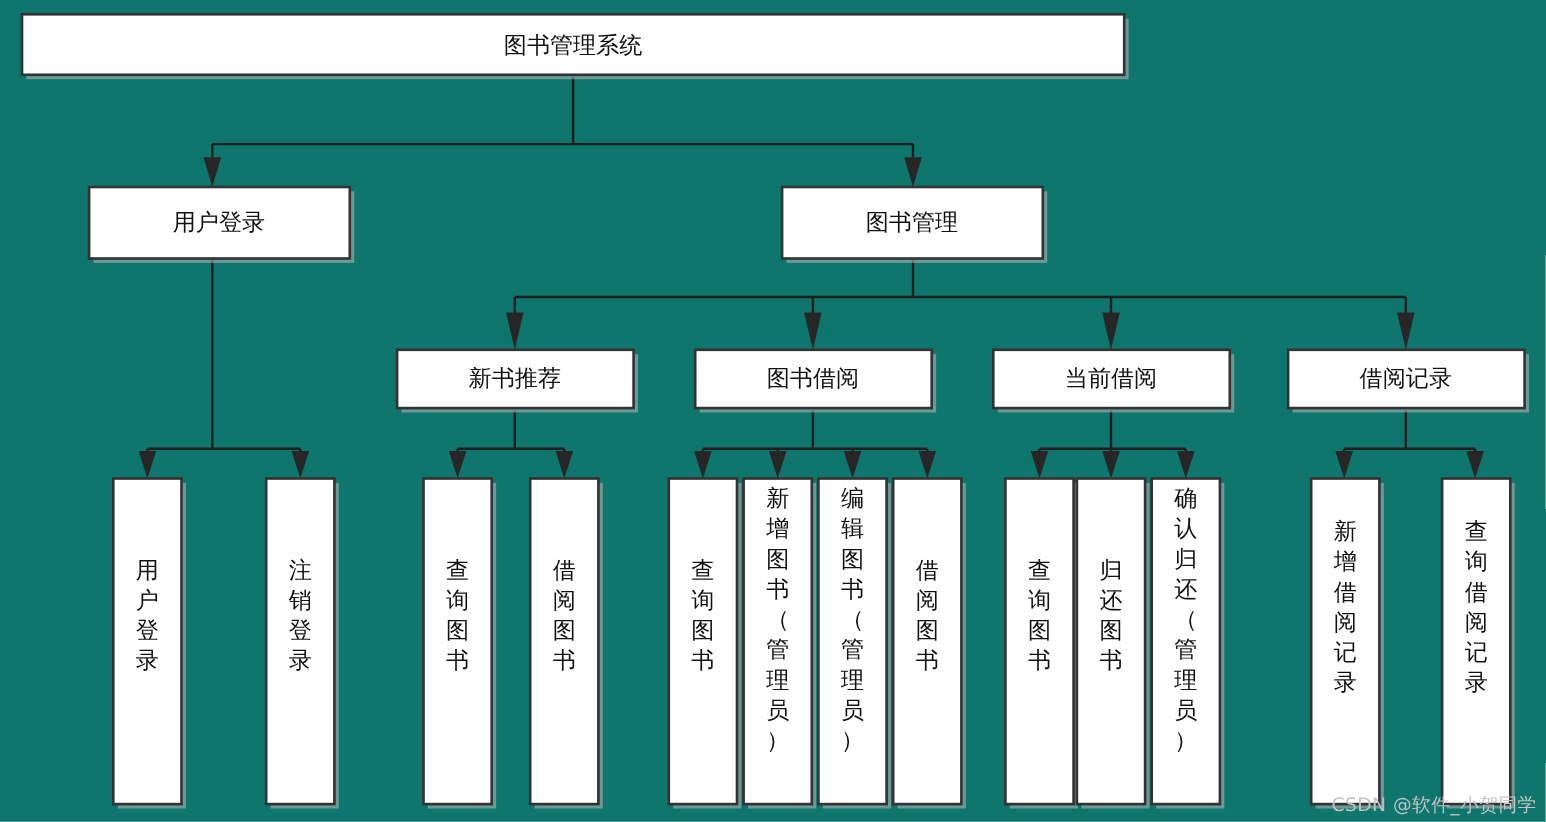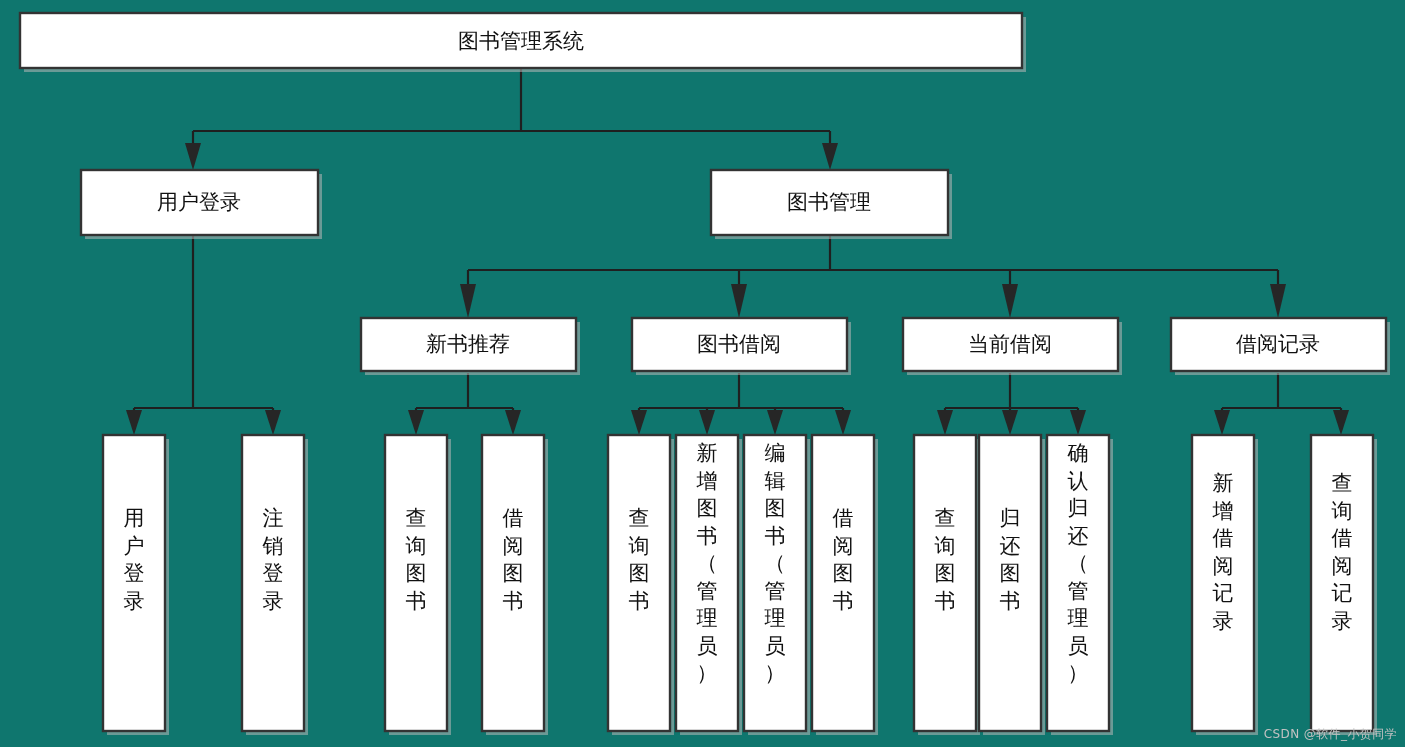--- a/index.html
+++ b/index.html
@@ -56,21 +56,21 @@
     font-family: "DejaVu Sans", "Liberation Sans", sans-serif;
     font-size: 21px;
     fill: #111111;
     text-anchor: middle;
   }
   .watermark {
     position: absolute;
     right: 8px;
     bottom: 4px;
     font-family: "DejaVu Sans", "Liberation Sans", sans-serif;
-    font-size: 12px;
+    font-size: 17px;
     color: #c2c2c2;
     letter-spacing: 0.4px;
     white-space: nowrap;
     user-select: none;
   }
 </style>
 </head>
 <body>
 
 <div id="diagram-root">

